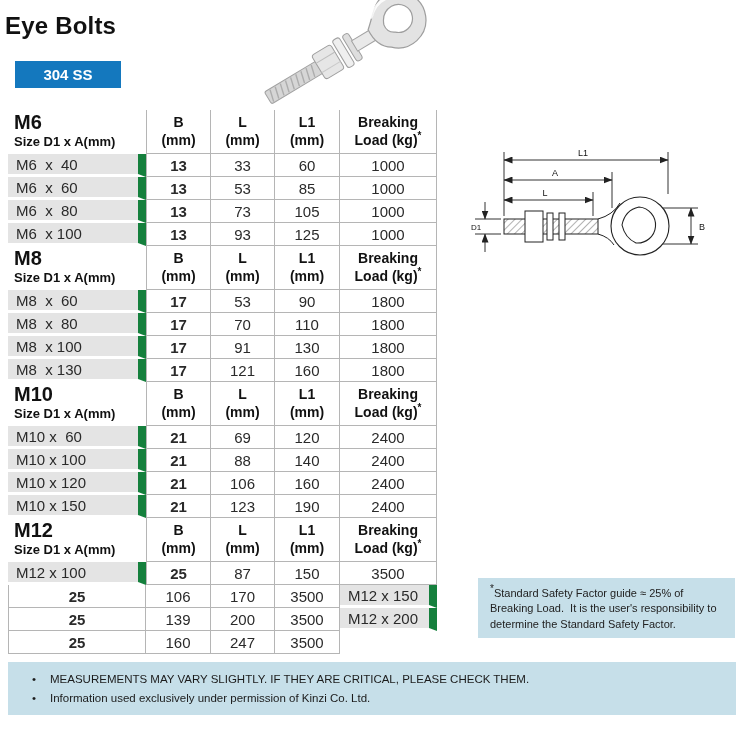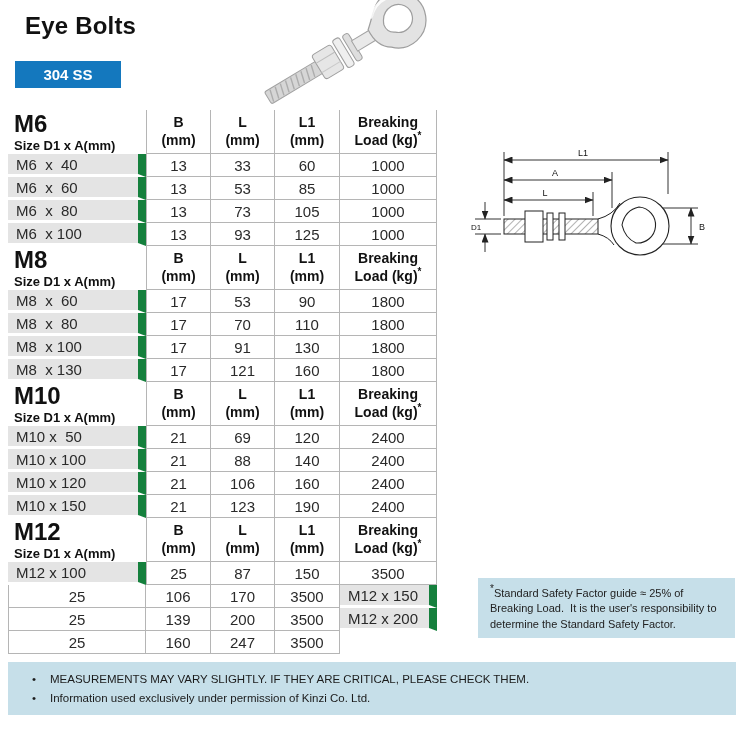--- a/index.html
+++ b/index.html
@@ -6,36 +6,36 @@
     --blue:#1478be;
     --lightblue:#c6dfe9;
     --rowgray:#e4e4e4;
     --line:#b5b5b5;
     --ink:#1a1a1a;
   }
   *{margin:0;padding:0;box-sizing:border-box;}
   body{background:#888;font-family:"Liberation Sans","DejaVu Sans",sans-serif;color:var(--ink);}
   .page{position:relative;width:746px;height:729px;background:#ffffff;overflow:hidden;margin:0 auto;}
 
-  .title{position:absolute;left:25px;top:12px;font-size:24px;font-weight:bold;letter-spacing:.2px;color:#111;text-align:right;}
+  .title{position:absolute;left:5px;top:12px;font-size:24px;font-weight:bold;letter-spacing:.2px;color:#111;text-align:right;}
   .badge{position:absolute;left:15px;top:61px;width:106px;height:27px;background:var(--blue);
          color:#fff;font-weight:bold;font-size:15px;display:flex;align-items:center;justify-content:center;}
 
   .photo{position:absolute;left:252px;top:0px;}
   .diagram{position:absolute;left:455px;top:130px;}
 
   .tables{position:absolute;left:8px;top:110px;}
   .tblock{display:grid;grid-template-columns:138px 65px 64px 65px 97px;grid-template-rows:44px repeat(4,23px);}
   .hc.sizehead{display:flex;flex-direction:column;justify-content:flex-start;padding:2px 0 0 6px;}
-  .series{font-size:24px;font-weight:bold;line-height:1.0;color:#111;}
+  .series{font-size:20px;font-weight:bold;line-height:1.0;color:#111;}
   .sizelabel{font-size:13px;font-weight:bold;color:#111;margin-top:2px;}
   .hc.num{border-right:1px solid var(--line);border-bottom:1px solid var(--line);
           display:flex;flex-direction:column;align-items:center;justify-content:center;
           font-weight:bold;font-size:14px;line-height:1.25;color:#111;text-align:center;}
-  .nb-l{border-left:1px solid var(--line);}
+  .nb-l{border-left:1px solid var(--line);font-weight:bold;}
   .hc sup{font-size:10px;vertical-align:super;line-height:0;}
   .dc.size{background:var(--rowgray);border-right:8px solid #15803d;border-bottom:3px solid #fff;
            display:flex;align-items:center;padding-left:8px;font-size:15px;white-space:pre;color:#2a2a2a;}
   .dc.num{border-right:1px solid var(--line);border-bottom:1px solid var(--line);
           display:flex;align-items:center;justify-content:center;font-size:15px;color:#2a2a2a;}
 
   .footnote{position:absolute;left:478px;top:578px;width:257px;height:60px;background:var(--lightblue);
             font-size:11px;line-height:1.4;padding:8px 10px 8px 12px;color:#222;white-space:pre-wrap;}
   .footnote sup{font-size:10px;vertical-align:super;line-height:0;}
 
@@ -185,21 +185,21 @@
           <span>(mm)</span>
         </div>
       <div class="hc num">
           <span>L1</span>
           <span>(mm)</span>
         </div>
       <div class="hc num">
           <span>Breaking</span>
           <span><span>Load (kg)</span><sup>*</sup></span>
         </div>
-      <div class="dc size">M10 x  50</div>
+      <div class="dc size">M10 x  60</div>
       <div class="dc num nb-l">21</div>
       <div class="dc num">69</div>
       <div class="dc num">120</div>
       <div class="dc num">2400</div>
       <div class="dc size">M10 x 100</div>
       <div class="dc num nb-l">21</div>
       <div class="dc num">88</div>
       <div class="dc num">140</div>
       <div class="dc num">2400</div>
       <div class="dc size">M10 x 120</div>

